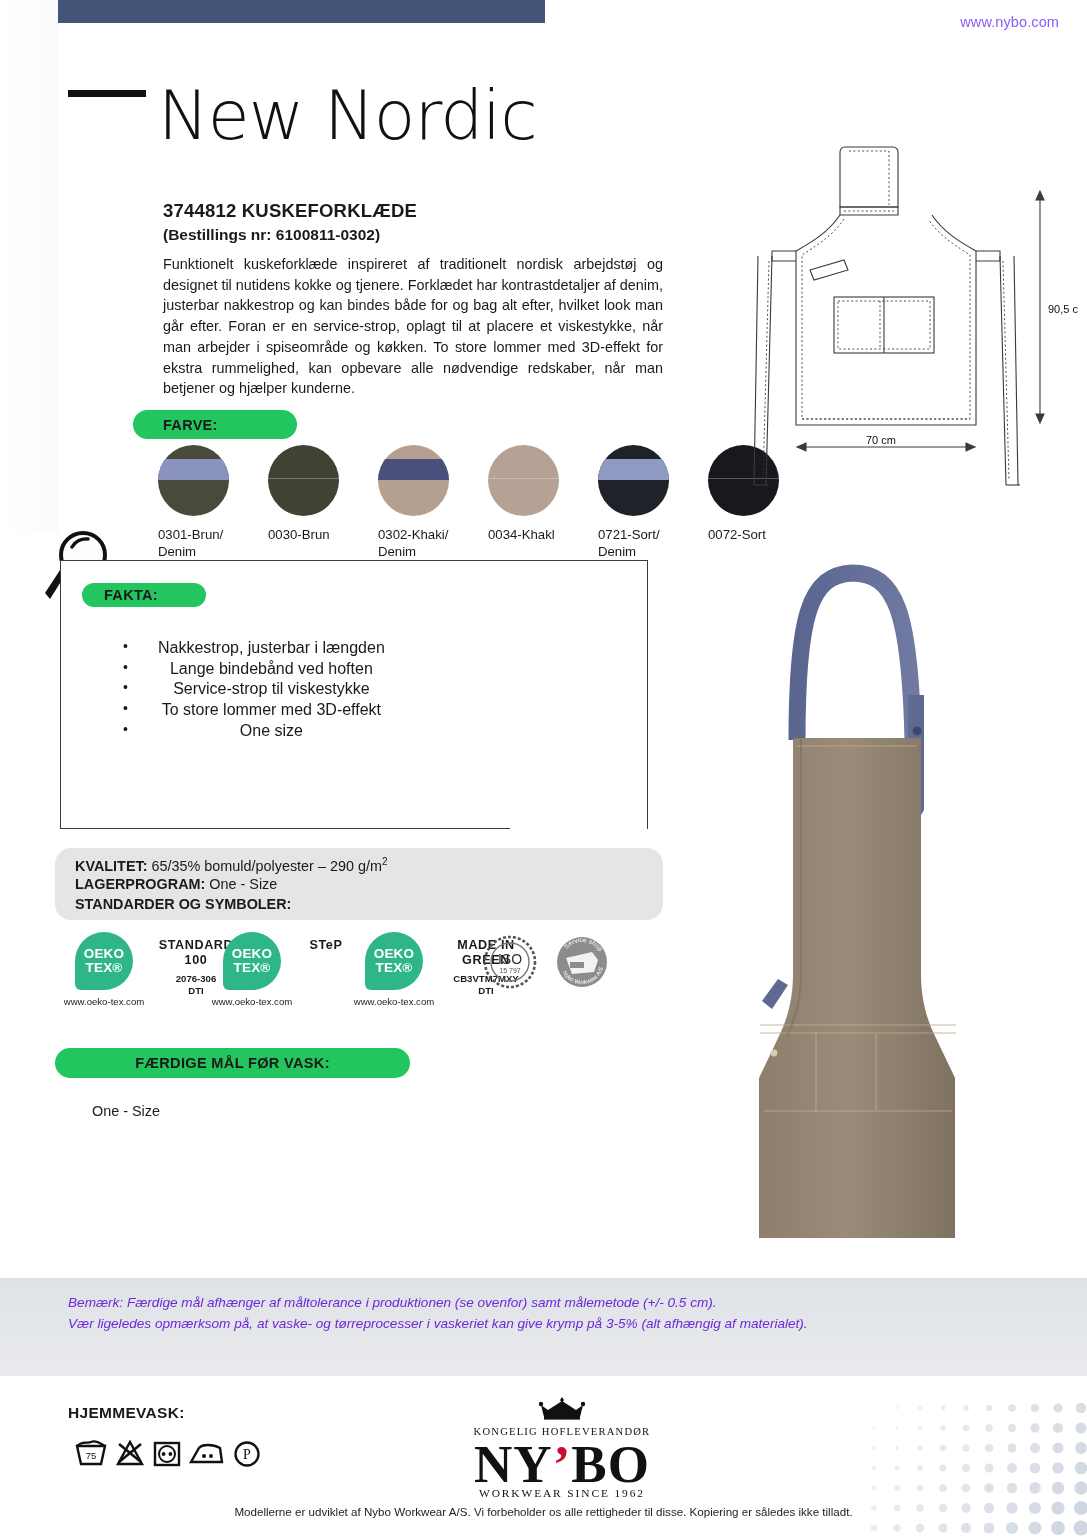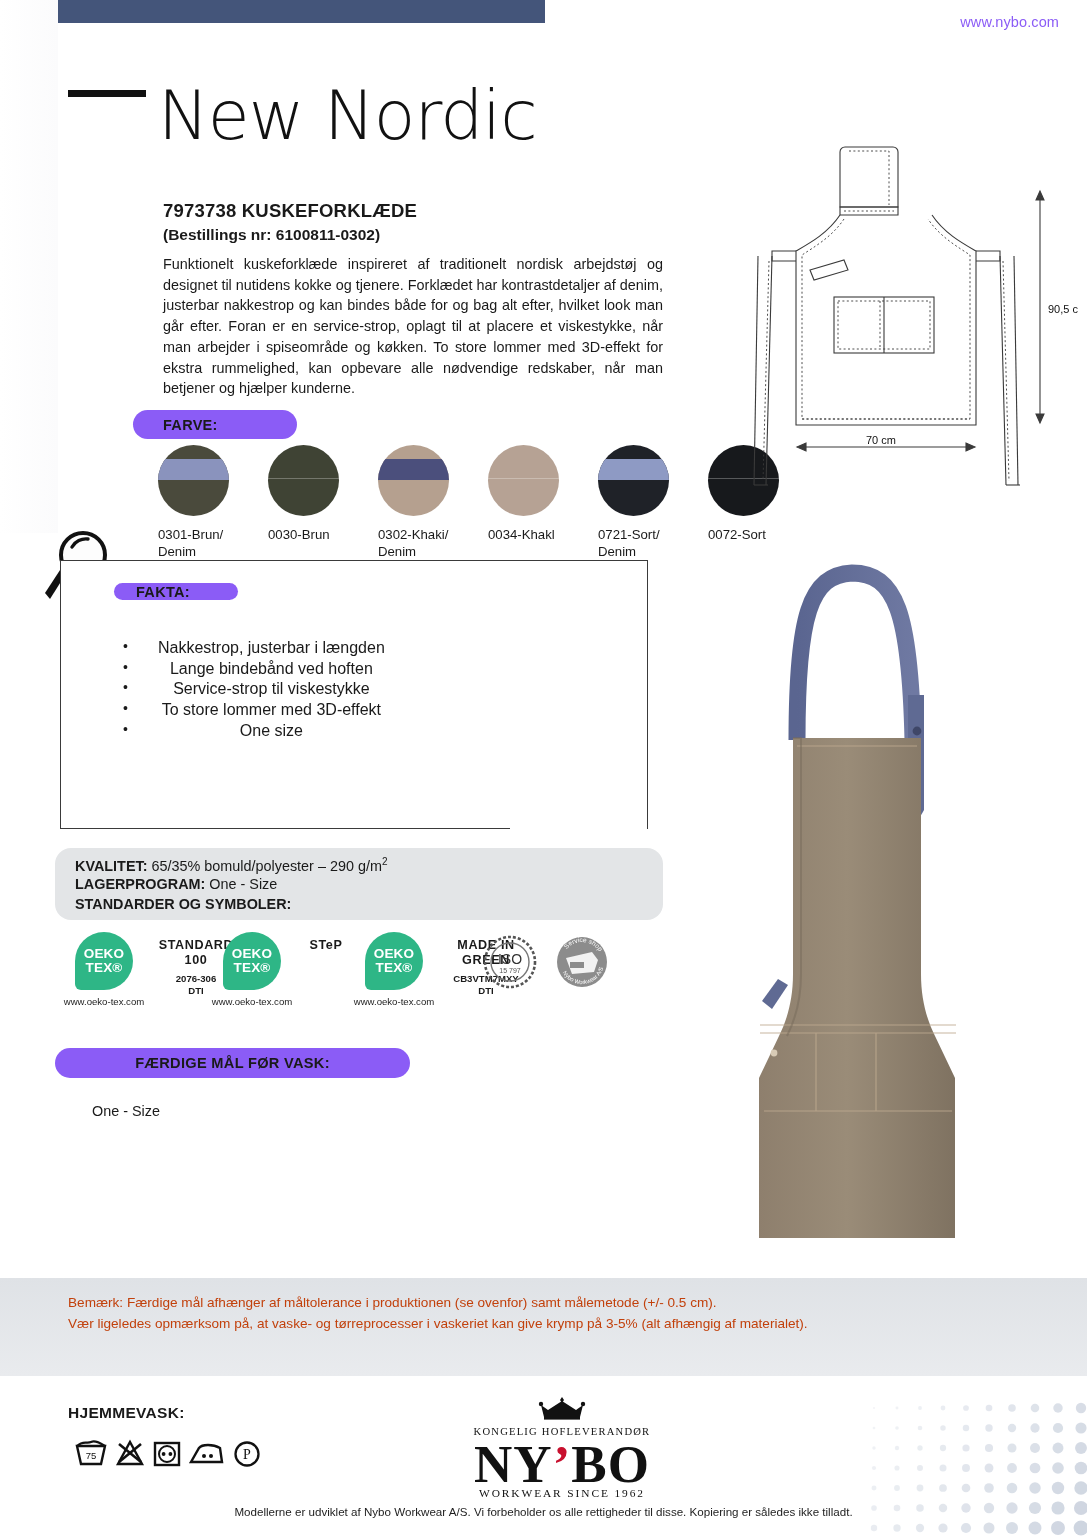--- a/index.html
+++ b/index.html
@@ -48,21 +48,21 @@
     position:absolute; left:105px; top:186px;
     font-size:15.5px; font-weight:bold;
   }
   .prod-desc {
     position:absolute; left:105px; top:214px; width:500px;
     font-size:14.4px; line-height:1.44; text-align:justify;
   }
 
   
   .pill {
-    background:#8b5cf6; border-radius:16px; display:flex; align-items:center;
+    background:#22c55e; border-radius:16px; display:flex; align-items:center;
     font-weight:bold;
   }
   .farve-pill {
     position:absolute; left:75px; top:370px; width:134px; height:29px;
     padding-left:30px; font-size:14.5px; letter-spacing:.3px;
   }
   .swatches { position:absolute; left:100px; top:405px; display:flex; gap:39px; }
   .sw-item { width:71px; }
   .sw-circle {
     width:71px; height:71px; border-radius:50%; overflow:hidden; position:relative;
@@ -78,21 +78,21 @@
   .fakta-box {
     position:absolute; left:60px; top:560px; width:586px; height:268px;
     border:1px solid #3a3a3a; background:#fff;
     border-right:1px solid #3a3a3a;
   }
   .fakta-box.cut { border-bottom:none; }
   .fakta-underline{
     position:absolute; left:60px; top:828px; width:450px; height:1px; background:#3a3a3a;
   }
   .fakta-pill {
-    position:absolute; left:114px; top:583px; width:102px; height:17px;
+    position:absolute; left:82px; top:583px; width:102px; height:24px;
     padding-left:22px; font-size:14.5px; letter-spacing:.3px;
   }
   .fakta-list {
     position:absolute; left:78px; top:622px; font-size:16px; line-height:1.29;text-align:center;
   }
   .fakta-list li { list-style:none; position:relative; padding-left:40px; }
   .fakta-list li:before{
     content:"•"; position:absolute; left:5px; top:-1px; font-size:14px;
   }
   .magnifier { position:absolute; left:44px; top:527px; width:72px; height:78px; }
@@ -133,21 +133,21 @@
   
   .photo { position:absolute; left:700px; top:555px; width:310px; height:700px; }
 
   
   .note-band {
     position:absolute; left:0; top:1278px; width:1087px; height:98px;
     background:linear-gradient(to bottom,#dfe2e6,#e9ebee);
   }
   .note-txt {
     position:absolute; left:68px; top:1292px; width:940px;
-    font-size:13.6px; line-height:1.55; color:#c2410c;
+    font-style:italic; font-size:13.6px; line-height:1.55; color:#6d28d9;
   }
 
   
   .hv-title { position:absolute; left:68px; top:1404px; font-size:15.5px; font-weight:bold; letter-spacing:.3px;text-align:right; }
   .hv-icons { position:absolute; left:74px; top:1438px; display:flex; align-items:center; gap:7px; }
 
   
   .logo { position:absolute; left:462px; top:1395px; width:200px; text-align:center; }
   .logo-crown { height:26px; }
   .logo-kongelig { font-family:"Liberation Serif", serif; font-size:10.6px; letter-spacing:1.2px; margin-top:1px; color:#111; }
@@ -168,21 +168,21 @@
 
 <div class="page">
 
   <div class="topbar-blue" style="background: rgb(68, 85, 122);"></div>
   <div class="topurl">www.nybo.com</div>
 
   <div class="card-upper">
     <div class="brandline"></div>
     <div class="brandtitle">New Nordic</div>
 
-    <div class="prod-title">7973738 KUSKEFORKLÆDE</div>
+    <div class="prod-title">3744812 KUSKEFORKLÆDE</div>
     <div class="prod-sub">(Bestillings nr: 6100811-0302)</div>
     <div class="prod-desc">Funktionelt kuskeforklæde inspireret af traditionelt nordisk arbejdstøj og designet til nutidens kokke og tjenere. Forklædet har kontrastdetaljer af denim, justerbar nakkestrop og kan bindes både for og bag alt efter, hvilket look man går efter. Foran er en service-strop, oplagt til at placere et viskestykke, når man arbejder i spiseområde og køkken. To store lommer med 3D-effekt for ekstra rummelighed, kan opbevare alle nødvendige redskaber, når man betjener og hjælper kunderne.</div>
 
     <div class="pill farve-pill">FARVE:</div>
     <div class="swatches" id="swatches">
         <div class="sw-item">
           <div class="sw-circle" style="background: rgb(74, 74, 60);">
             <div style="position: absolute; left: 0px; right: 0px; top: 20%; height: 30%; background: rgb(138, 147, 189);"></div>
           </div>
           <div class="sw-label">0301-Brun/

